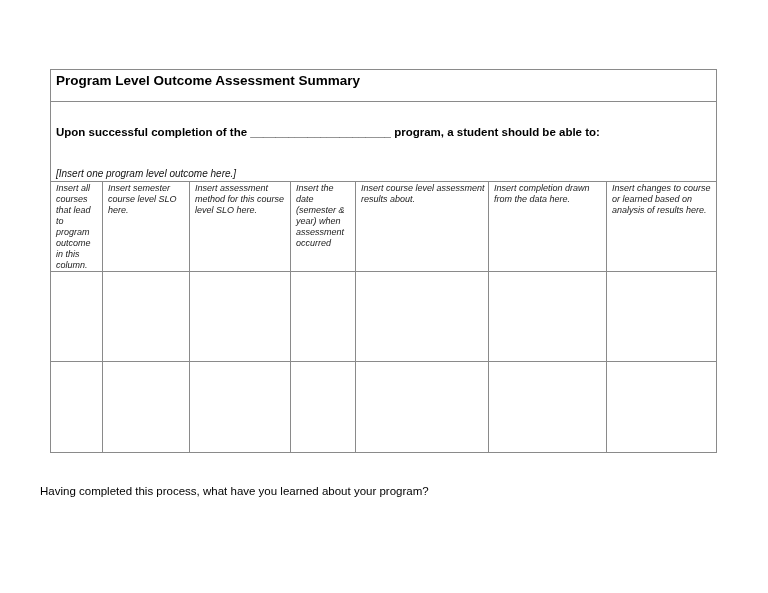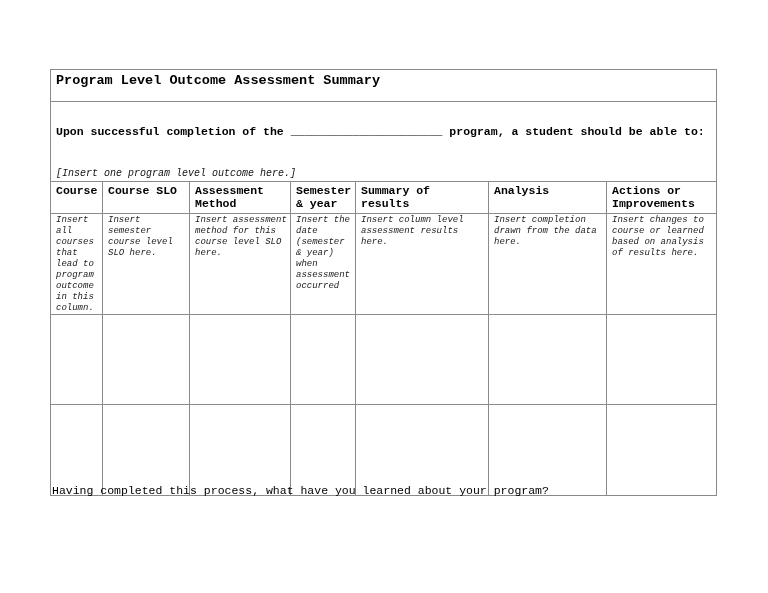--- a/index.html
+++ b/index.html
@@ -11,21 +11,21 @@
       width: 768px;
       height: 593px;
       position: relative;
       overflow: hidden;
       font-family: "Liberation Sans", sans-serif;
       color: #000;
     }
     .page {
       position: absolute;
       left: 0; top: 0;
-      width: 768px; height: 593px; font-family: Liberation Mono, monospace;
+      width: 768px; height: 593px;
     }
     table.summary {
       position: absolute;
       left: 50px;
       top: 69px;
       width: 666px;
       border-collapse: collapse;
       table-layout: fixed;
     }
     table.summary td, table.summary th {
@@ -73,21 +73,21 @@
       font-size: 9px;
       line-height: 11px;
       color: #222;
       padding: 1px 3px 0 5px !important;
       margin-left: 40px;
     }
     .blank { height: 89px; }
     .blank2 { height: 90px; }
     .footer-question {
       position: absolute;
-      left: 52px;
+      left: 40px;
       top: 484px;
       font-size: 11.5px;
       line-height: 14px;
     }
   </style>
 </head>
 <body>
 
 <div class="page">
   <table class="summary">
@@ -106,34 +106,25 @@
         <span>Program Level Outcome Assessment Summary</span>
       </td>
     </tr>
     <tr>
       <td colspan="7" class="outcome-cell">
         <div class="outcome-line">Upon successful completion of the ______________________ program, a student should be able to:</div>
         <div class="outcome-placeholder">[Insert one program level outcome here.]</div>
       </td>
     </tr>
     <tr>
-      <th class="hdr">Course</th>
-      <th class="hdr">Course SLO</th>
-      <th class="hdr">Assessment Method</th>
-      <th class="hdr">Semester &amp; year</th>
-      <th class="hdr">Summary of results</th>
-      <th class="hdr">Analysis</th>
-      <th class="hdr">Actions or Improvements</th>
-    </tr>
-    <tr>
       <td class="instr">Insert all courses that lead to program outcome in this column.</td>
       <td class="instr">Insert semester course level SLO here.</td>
       <td class="instr">Insert assessment method for this course level SLO here.</td>
       <td class="instr">Insert the date (semester &amp; year) when assessment occurred</td>
-      <td class="instr">Insert column level assessment results here.</td>
+      <td class="instr">Insert course level assessment results about.</td>
       <td class="instr">Insert completion drawn from the data here.</td>
       <td class="instr">Insert  changes to course or learned based on analysis of results here.</td>
     </tr>
     <tr>
       <td class="blank"></td>
       <td class="blank"></td>
       <td class="blank"></td>
       <td class="blank"></td>
       <td class="blank"></td>
       <td class="blank"></td>

